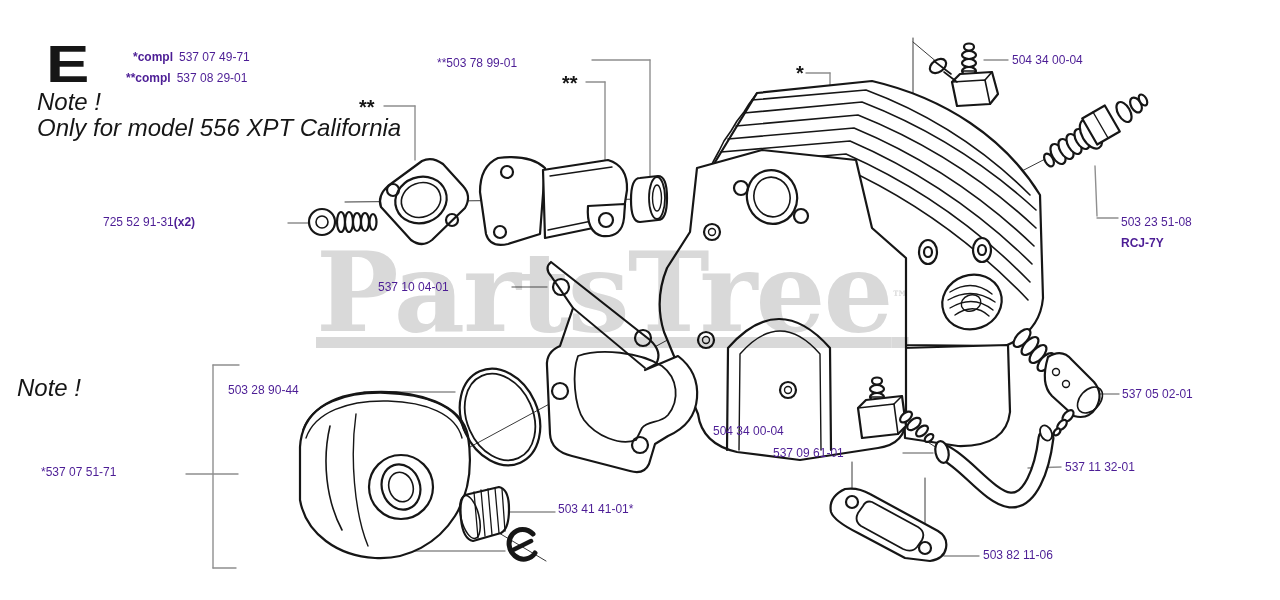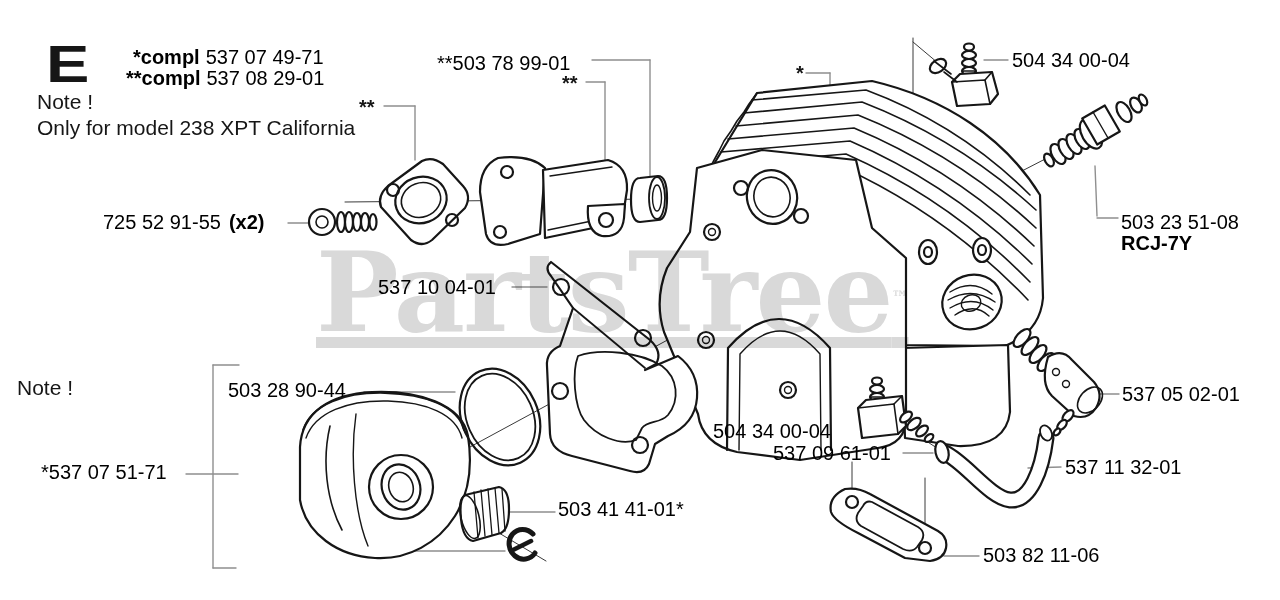--- a/index.html
+++ b/index.html
@@ -1,26 +1,26 @@
 <!DOCTYPE html>
 <html><head>
 <meta charset="utf-8">
 <style>
   html,body{margin:0;padding:0;background:#fff;}
   #stage{position:relative;width:1280px;height:600px;background:#ffffff;overflow:hidden;
          font-family:"Liberation Sans", sans-serif;color:#161616;}
   #diagram-svg{position:absolute;left:0;top:0;}
-  .lbl{position:absolute;font-size:20px;line-height:22px;white-space:nowrap;color:#000000;}
+  .lbl{position:absolute;font-size:12px;line-height:22px;white-space:nowrap;color:#4c1d95;}
   .b{font-weight:bold;}
-  .qty{font-weight:bold;margin-left:8px;}
+  .qty{font-weight:bold;margin-left:0;}
   .num{margin-left:6px;}
   .marker{position:absolute;font-size:20px;font-weight:bold;color:#161616;}
   #section-letter{position:absolute;left:46px;top:34px;font-size:52px;font-weight:bold;
                   transform:scaleX(1.25);transform-origin:left top;}
-  .note{position:absolute;font-size:21px;line-height:24px;white-space:nowrap;}
+  .note{position:absolute;font-size:24px;line-height:24px;white-space:nowrap;font-style:italic;}
   #watermark{position:absolute;left:316px;top:238px;font-family:"DejaVu Serif", serif;
              font-weight:bold;font-size:110px;line-height:1;letter-spacing:-2px;
              color:#d9d9d9;mix-blend-mode:multiply;pointer-events:none;text-decoration:underline;}
   #watermark .tm{font-size:17px;vertical-align:28px;letter-spacing:0;}
   svg path, svg ellipse, svg circle, svg line, svg polygon{vector-effect:non-scaling-stroke;}
 </style>
 </head>
 <body>
 
 <div id="stage">
@@ -258,30 +258,30 @@
   </svg>
 
   <div id="watermark"><span>PartsTree</span><span class="tm">™</span></div>
 
   <div id="section-letter">E</div>
 
   <div class="lbl" style="left:133px;top:46px"><span class="b">*compl</span><span class="num">537 07 49-71</span></div>
   <div class="lbl" style="left:126px;top:67px"><span class="b">**compl</span><span class="num">537 08 29-01</span></div>
 
   <div class="note" style="left:37px;top:90px">Note !</div>
-  <div class="note" style="left:37px;top:116px">Only for model 238 XPT California</div>
+  <div class="note" style="left:37px;top:116px">Only for model 556 XPT California</div>
 
   <div class="lbl" style="left:437px;top:52px">**503 78 99-01</div>
   <div class="marker" style="left:562px;top:72px">**</div>
   <div class="marker" style="left:359px;top:96px">**</div>
   <div class="marker" style="left:796px;top:62px">*</div>
 
   <div class="lbl" style="left:1012px;top:49px">504 34 00-04</div>
 
-  <div class="lbl" style="left:103px;top:211px"><span>725 52 91-55</span><span class="qty">(x2)</span></div>
+  <div class="lbl" style="left:103px;top:211px"><span>725 52 91-31</span><span class="qty">(x2)</span></div>
 
   <div class="lbl" style="left:1121px;top:211px">503 23 51-08</div>
   <div class="lbl b" style="left:1121px;top:232px">RCJ-7Y</div>
 
   <div class="lbl" style="left:378px;top:276px">537 10 04-01</div>
 
   <div class="note" style="left:17px;top:376px">
     <div>Note !</div>
   </div>
 

